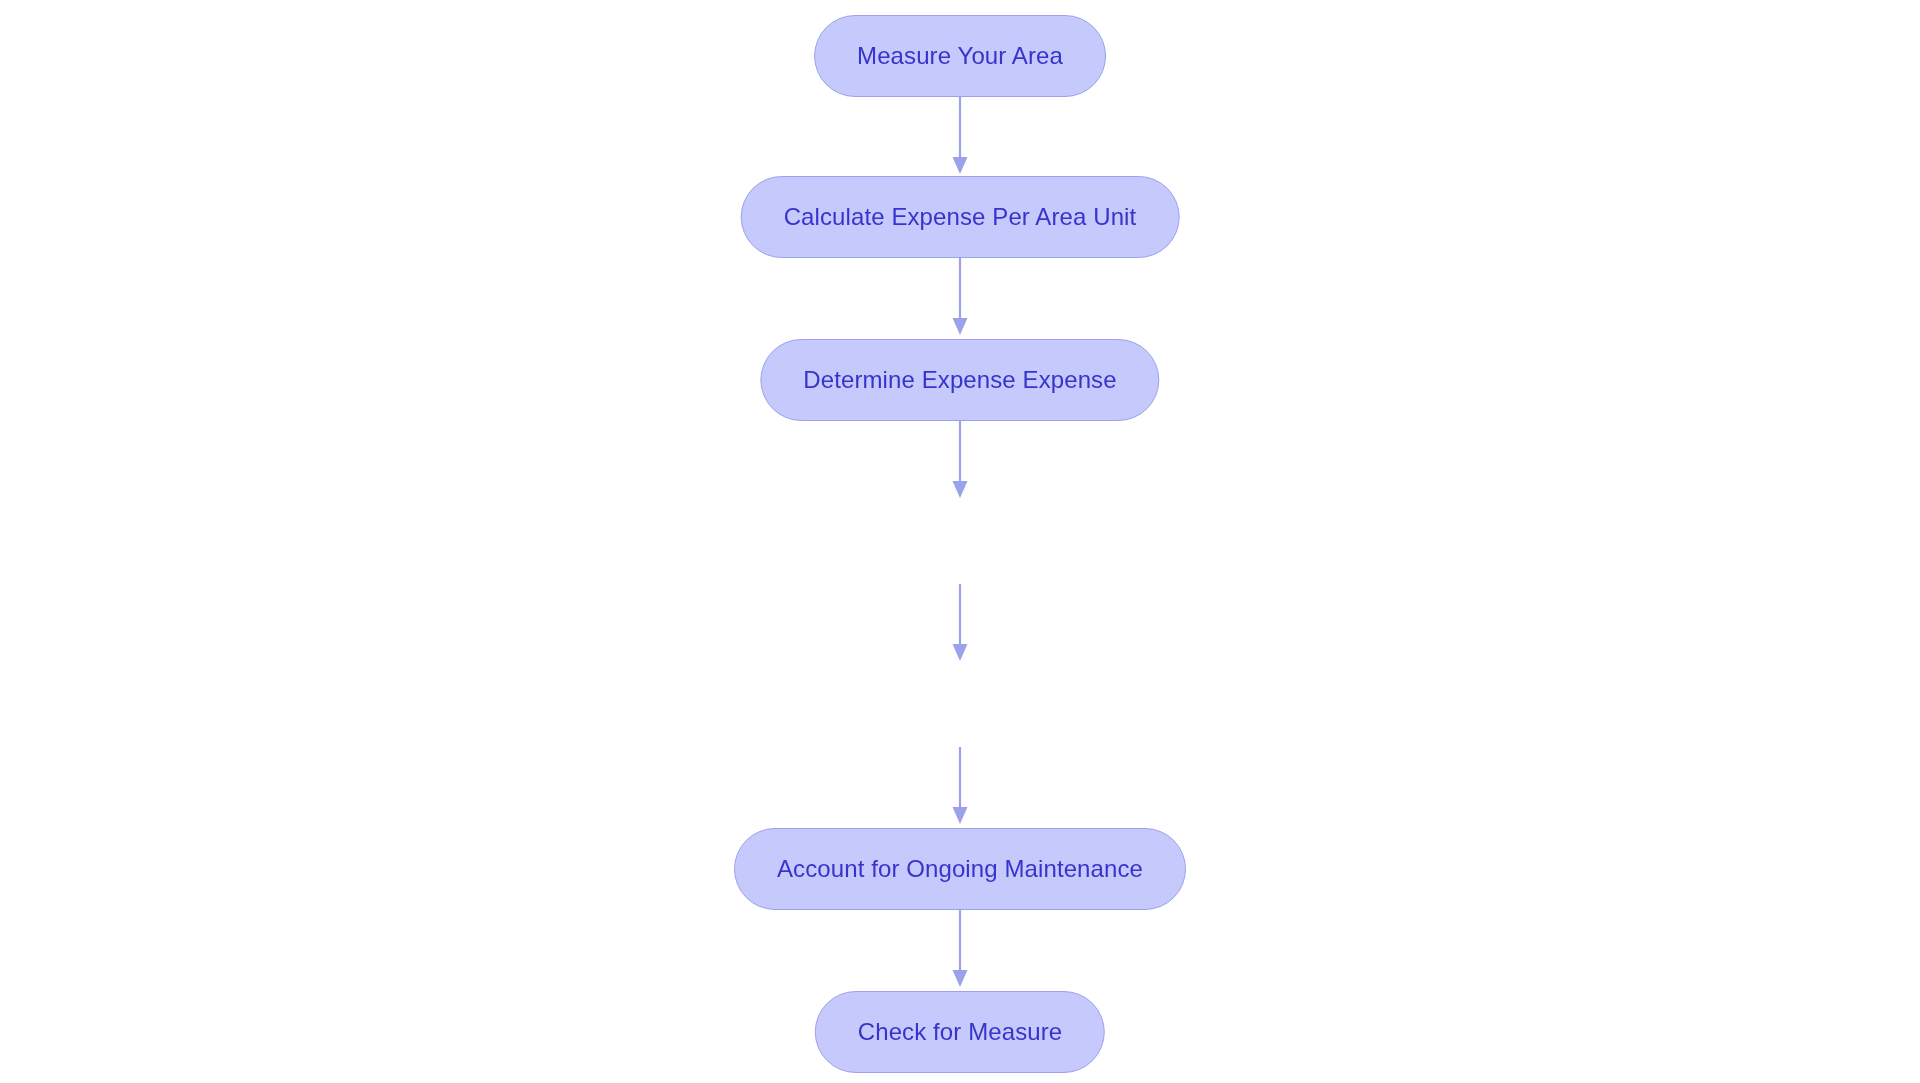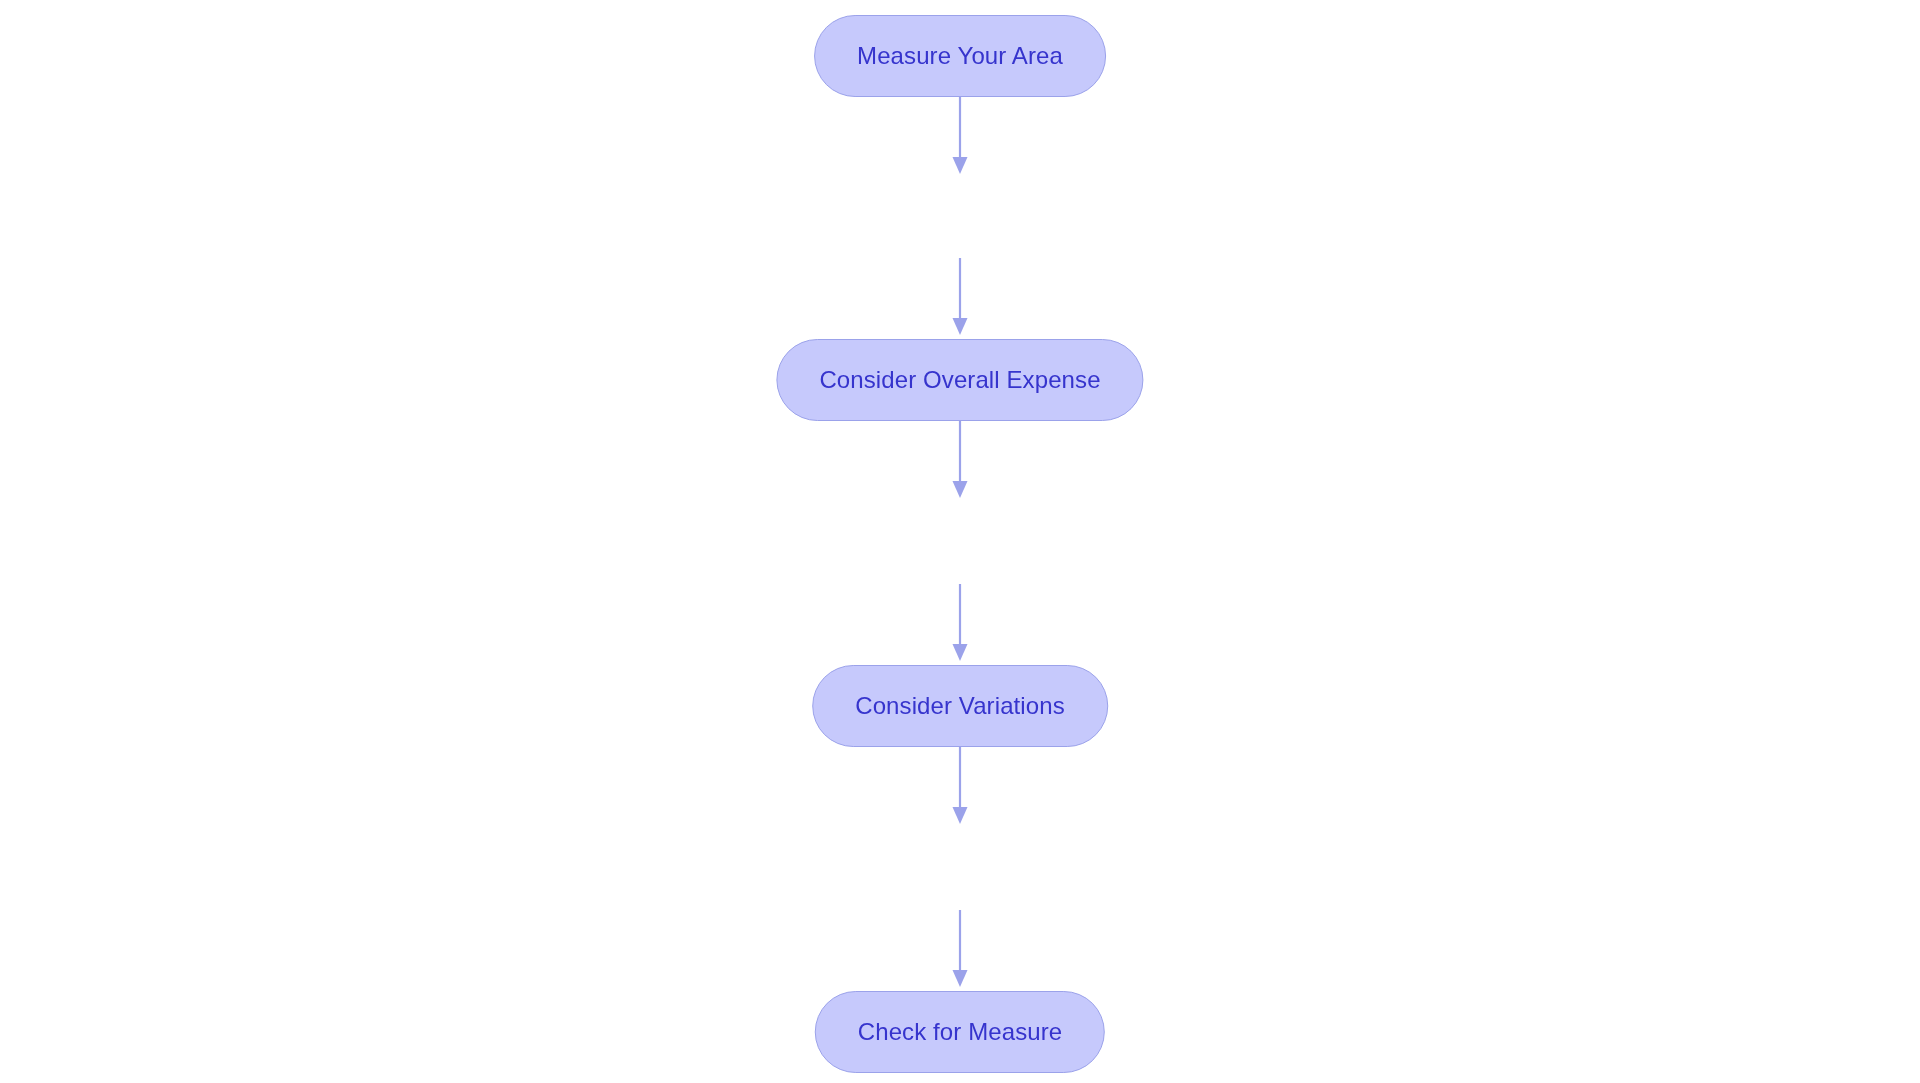--- a/index.html
+++ b/index.html
@@ -72,58 +72,61 @@
     <span class="flow-node-label">Measure Your Area</span>
   </div>
 
   <div class="flow-connector" style="top:97px; height:78px;">
     <svg width="30" height="78" viewBox="0 0 30 78" xmlns="http://www.w3.org/2000/svg">
       <line x1="15" y1="0" x2="15" y2="64" stroke="#9ba2ea" stroke-width="2.2"></line>
       <polygon points="15,77 7.5,60 22.5,60" fill="#9ba2ea"></polygon>
     </svg>
   </div>
 
+  <div class="flow-node" style="top:176px;">
+    <span class="flow-node-label">Calculate Expense Per Area Unit</span>
+  </div>
 
   <div class="flow-connector" style="top:258px; height:78px;">
     <svg width="30" height="78" viewBox="0 0 30 78" xmlns="http://www.w3.org/2000/svg">
       <line x1="15" y1="0" x2="15" y2="64" stroke="#9ba2ea" stroke-width="2.2"></line>
       <polygon points="15,77 7.5,60 22.5,60" fill="#9ba2ea"></polygon>
     </svg>
   </div>
 
   <div class="flow-node" style="top:339px;">
-    <span class="flow-node-label">Consider Overall Expense</span>
+    <span class="flow-node-label">Determine Expense Expense</span>
   </div>
 
   <div class="flow-connector" style="top:421px; height:78px;">
     <svg width="30" height="78" viewBox="0 0 30 78" xmlns="http://www.w3.org/2000/svg">
       <line x1="15" y1="0" x2="15" y2="64" stroke="#9ba2ea" stroke-width="2.2"></line>
       <polygon points="15,77 7.5,60 22.5,60" fill="#9ba2ea"></polygon>
     </svg>
   </div>
 
 
   <div class="flow-connector" style="top:584px; height:78px;">
     <svg width="30" height="78" viewBox="0 0 30 78" xmlns="http://www.w3.org/2000/svg">
       <line x1="15" y1="0" x2="15" y2="64" stroke="#9ba2ea" stroke-width="2.2"></line>
       <polygon points="15,77 7.5,60 22.5,60" fill="#9ba2ea"></polygon>
     </svg>
   </div>
 
-  <div class="flow-node" style="top:665px;">
-    <span class="flow-node-label">Consider Variations</span>
-  </div>
 
   <div class="flow-connector" style="top:747px; height:78px;">
     <svg width="30" height="78" viewBox="0 0 30 78" xmlns="http://www.w3.org/2000/svg">
       <line x1="15" y1="0" x2="15" y2="64" stroke="#9ba2ea" stroke-width="2.2"></line>
       <polygon points="15,77 7.5,60 22.5,60" fill="#9ba2ea"></polygon>
     </svg>
   </div>
 
+  <div class="flow-node" style="top:828px;">
+    <span class="flow-node-label">Account for Ongoing Maintenance</span>
+  </div>
 
   <div class="flow-connector" style="top:910px; height:78px;">
     <svg width="30" height="78" viewBox="0 0 30 78" xmlns="http://www.w3.org/2000/svg">
       <line x1="15" y1="0" x2="15" y2="64" stroke="#9ba2ea" stroke-width="2.2"></line>
       <polygon points="15,77 7.5,60 22.5,60" fill="#9ba2ea"></polygon>
     </svg>
   </div>
 
   <div class="flow-node" style="top:991px;">
     <span class="flow-node-label">Check for Measure</span>

